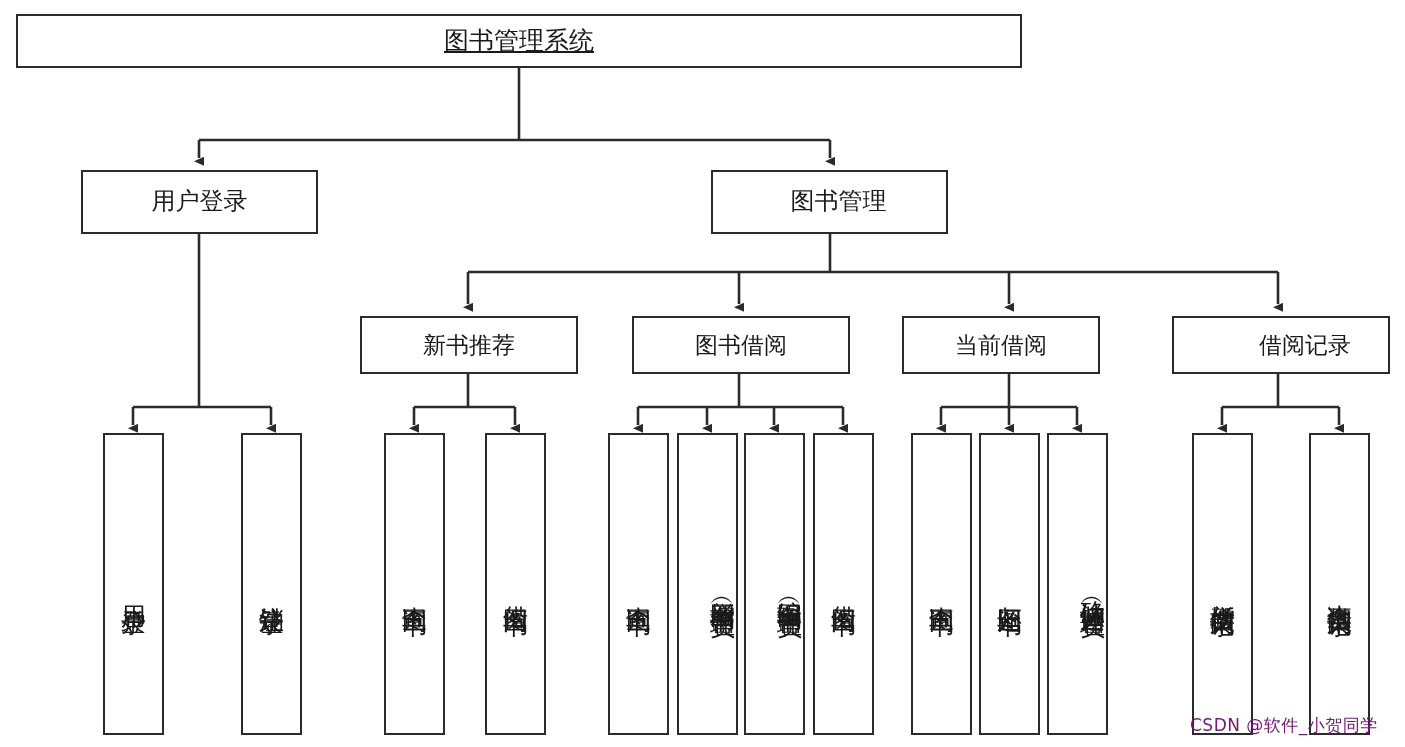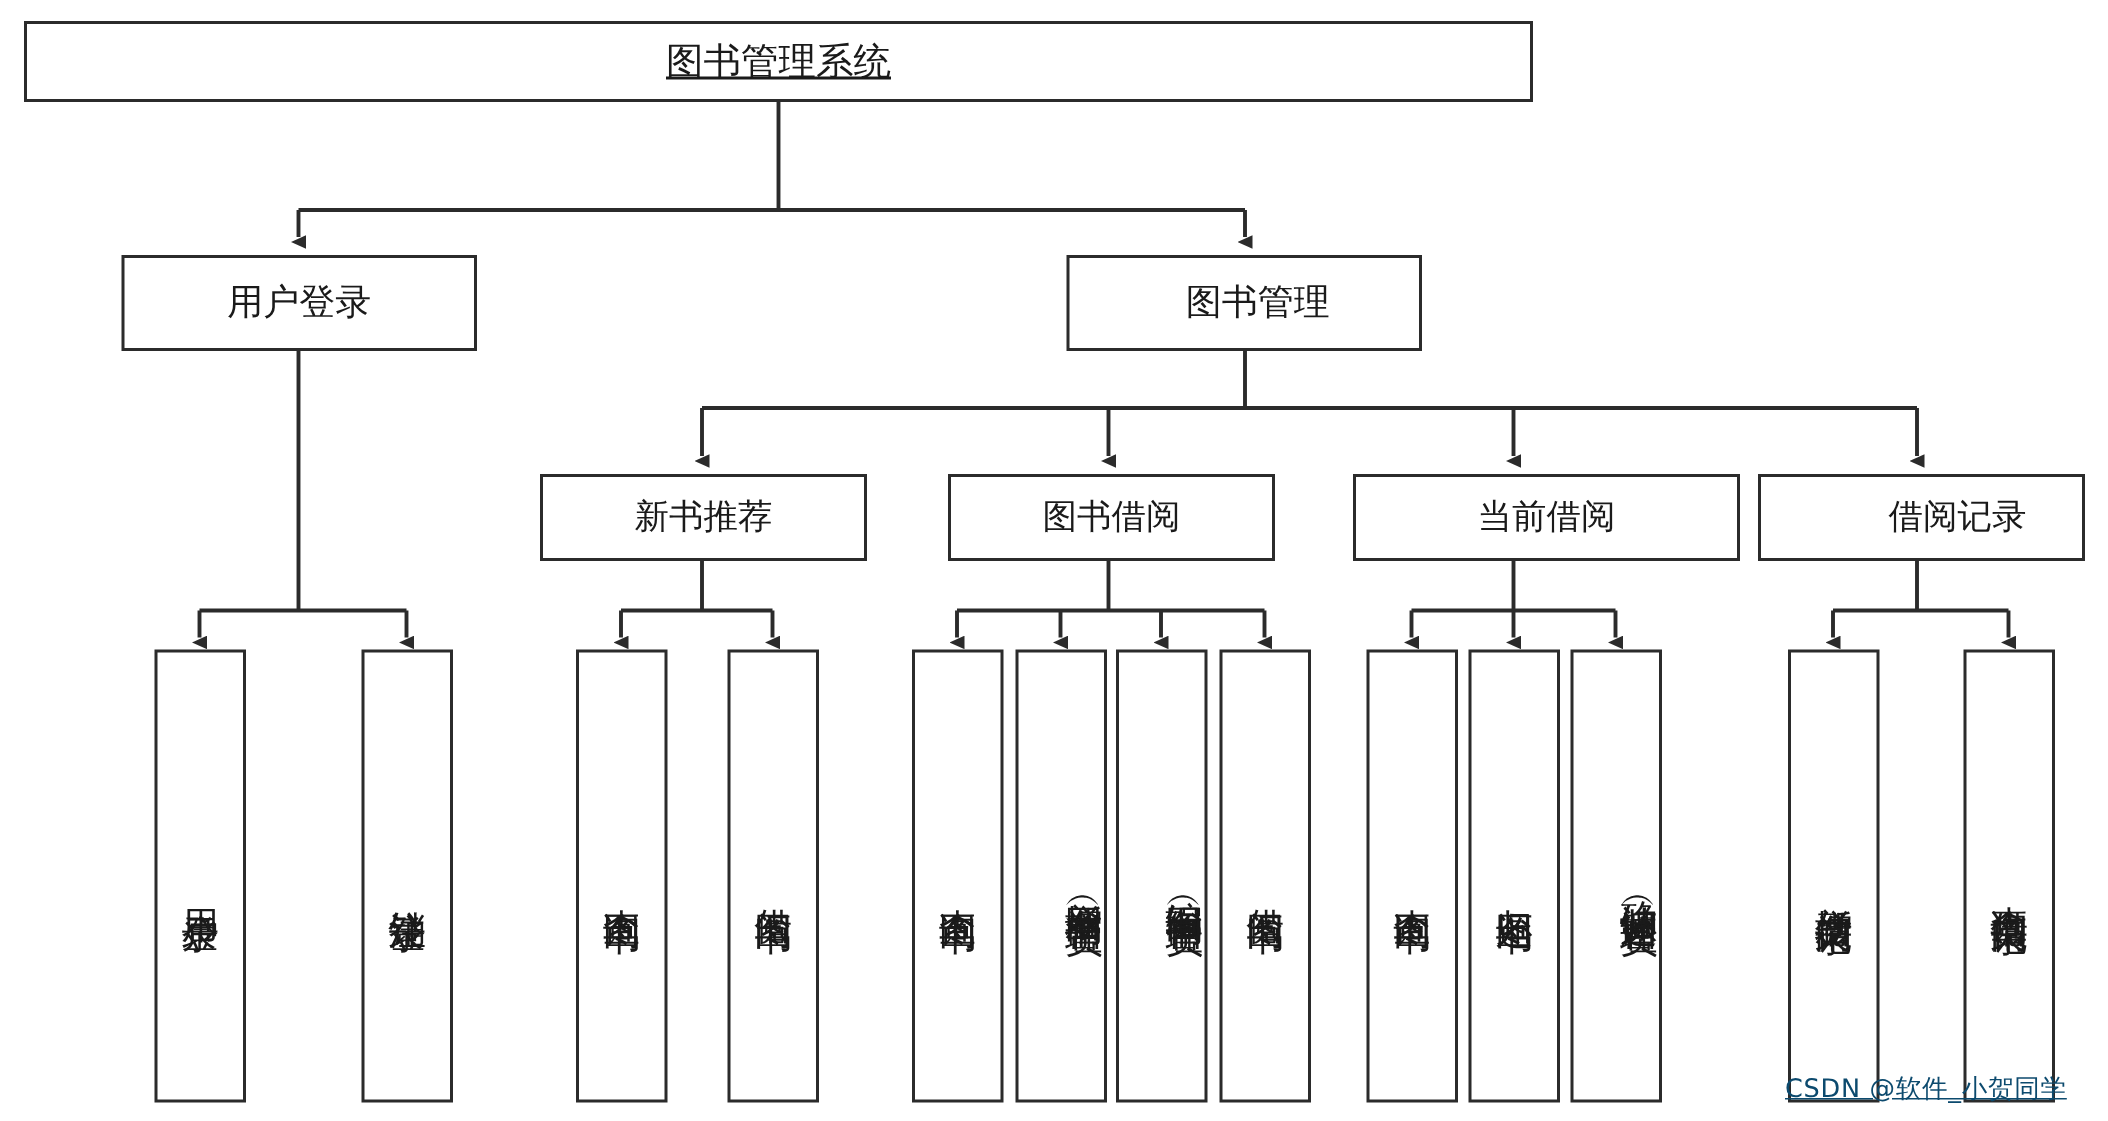--- a/index.html
+++ b/index.html
@@ -59,24 +59,23 @@
   }
   .node-leaf.align-top {
     align-items: flex-start;
   }
   .node-leaf.align-center {
     align-items: center;
   }
   .watermark {
     position: absolute;
     font-size: 17px;
-    color: #0c4a6e;
+    color: #701a75;
     white-space: nowrap;
     letter-spacing: 0.5px;
-    text-decoration: underline;
   }
 </style>
 </head>
 <body>
 
 <div id="canvas">
 
   <svg class="svg-layer" viewBox="0 0 1405 747" xmlns="http://www.w3.org/2000/svg">
     <defs>
       <marker id="arrowhead" markerWidth="9" markerHeight="10" refX="1.2" refY="5" orient="auto" markerUnits="userSpaceOnUse">
@@ -137,21 +136,21 @@
   <div class="node node-l2" style="left:711px; top:170px; width:237px; height:64px;padding-left:18px;">
     <span class="label">图书管理</span>
   </div>
 
   <div class="node node-l3" style="left:632px; top:316px; width:218px; height:58px;">
     <span class="label">图书借阅</span>
   </div>
   <div class="node node-l3" style="left:360px; top:316px; width:218px; height:58px;">
     <span class="label">新书推荐</span>
   </div>
-  <div class="node node-l3" style="left:902px; top:316px; width:258px; height:58px;">
+  <div class="node node-l3" style="left:902px; top:316px; width:198px; height:58px;">
     <span class="label">当前借阅</span>
   </div>
   <div class="node node-l3" style="left:1172px; top:316px; width:218px; height:58px;padding-left:48px;">
     <span class="label">借阅记录</span>
   </div>
 
   <div class="node node-leaf align-center" style="left:103px; top:433px; width:61px; height:302px;">
     <span class="label">用户登录</span>
   </div>
   <div class="node node-leaf align-center" style="left:241px; top:433px; width:61px; height:302px;">

